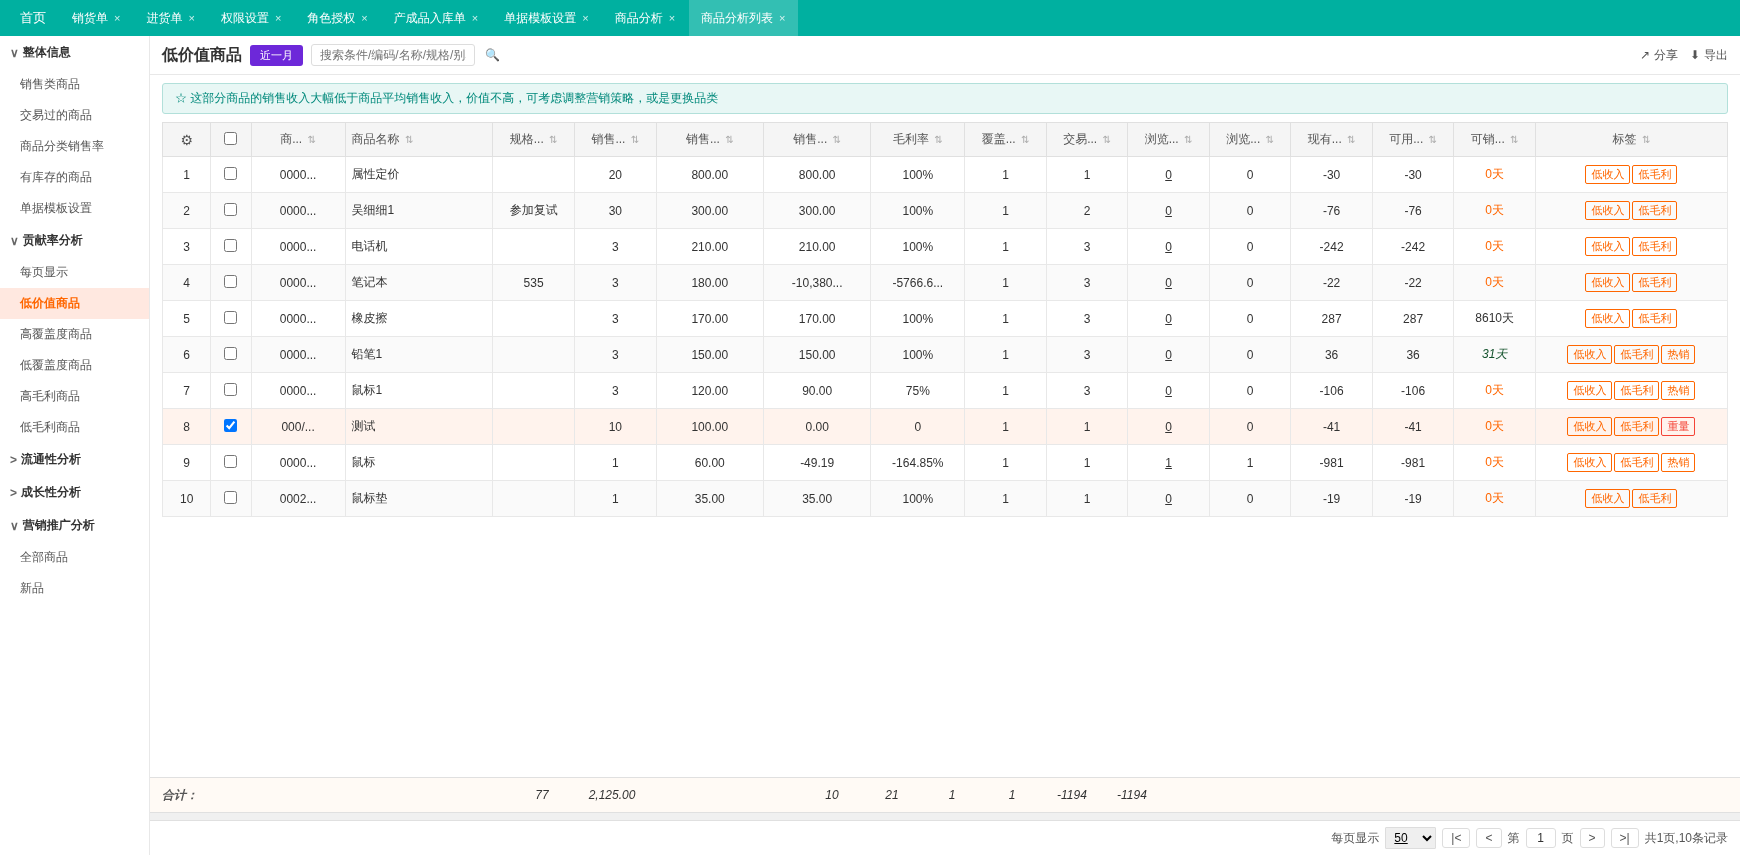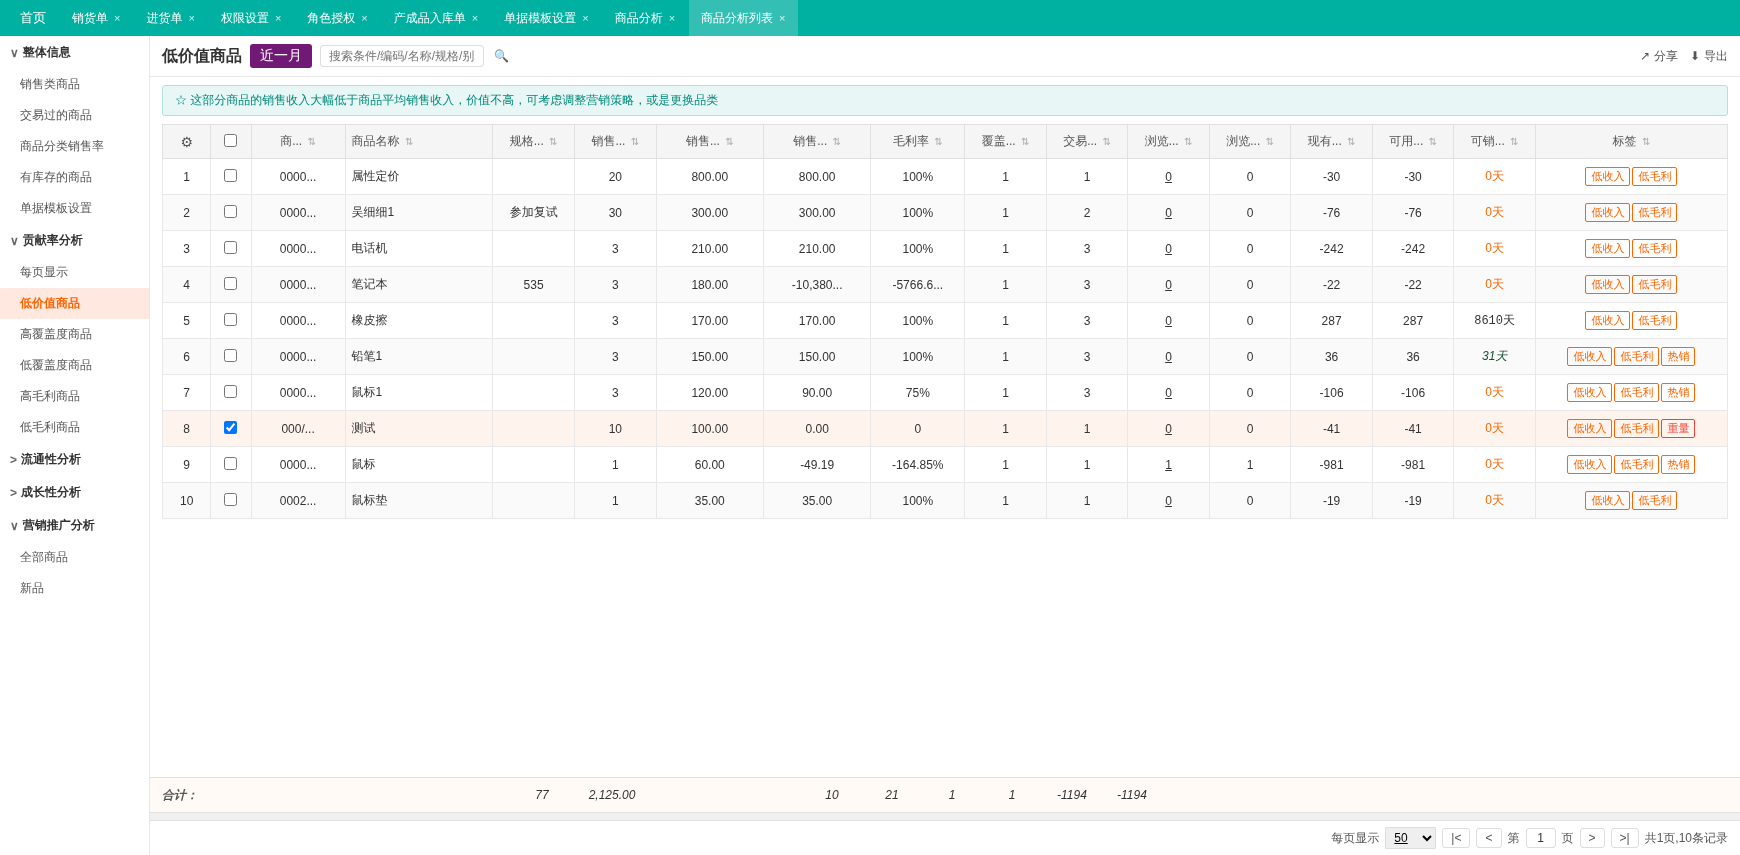--- a/index.html
+++ b/index.html
@@ -74,27 +74,27 @@
       padding: 8px 12px;
       border-bottom: 1px solid #e8e8e8;
       gap: 8px;
     }
     .content-title {
       font-size: 16px;
       font-weight: bold;
       color: #333;
     }
     .period-btn {
-      background: #701a75;
+      background: #6d28d9;
       color: #fff;
       border: none;
       border-radius: 3px;
       padding: 3px 10px;
       cursor: pointer;
-      font-size: 14px;
+      font-size: 11px;
     }
     .search-box {
       border: 1px solid #ddd;
       border-radius: 3px;
       padding: 3px 8px;
       width: 164px;
       color: #999;
       outline: none;
     }
     .search-icon { color: #ff6600; cursor: pointer; margin-left: 2px; }
@@ -505,21 +505,21 @@
       <td class="col-sale-qty">3</td>
       <td class="col-sale-amount">170.00</td>
       <td class="col-sale-profit">170.00</td>
       <td class="col-margin">100%</td>
       <td class="col-cover">1</td>
       <td class="col-trade">3</td>
       <td class="col-browse1"><span class="underline-link">0</span></td>
       <td class="col-browse2">0</td>
       <td class="col-stock">287</td>
       <td class="col-avail">287</td>
-      <td class="col-saleable" style="color:#333;font-family:Liberation Mono, monospace;">8610天</td>
+      <td class="col-saleable" style="color:#333;">8610天</td>
       <td class="col-tags"><span class="tag tag-orange">低收入</span><span class="tag tag-orange">低毛利</span></td>
     </tr>
             <tr>
       <td class="col-num">6</td>
       <td class="col-check checkbox-cell">
         <input type="checkbox" style="">
       </td>
       <td class="col-code">0000...</td>
       <td class="col-name">铅笔1</td>
       <td class="col-spec"></td>

